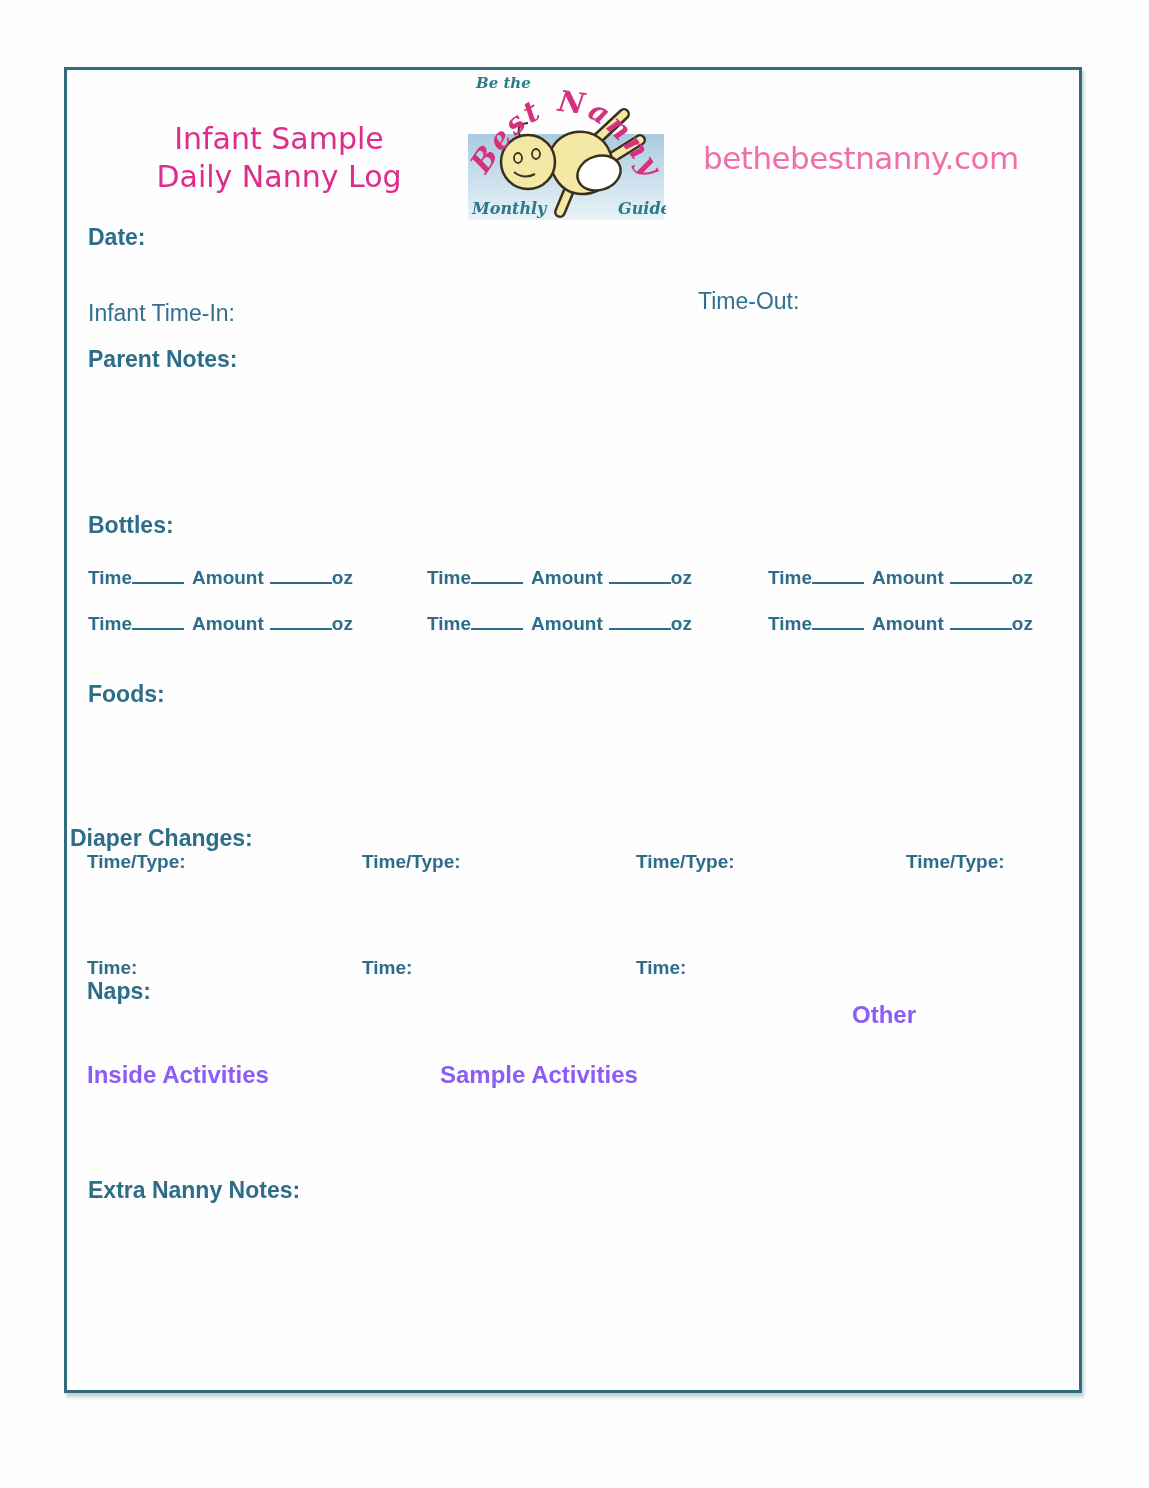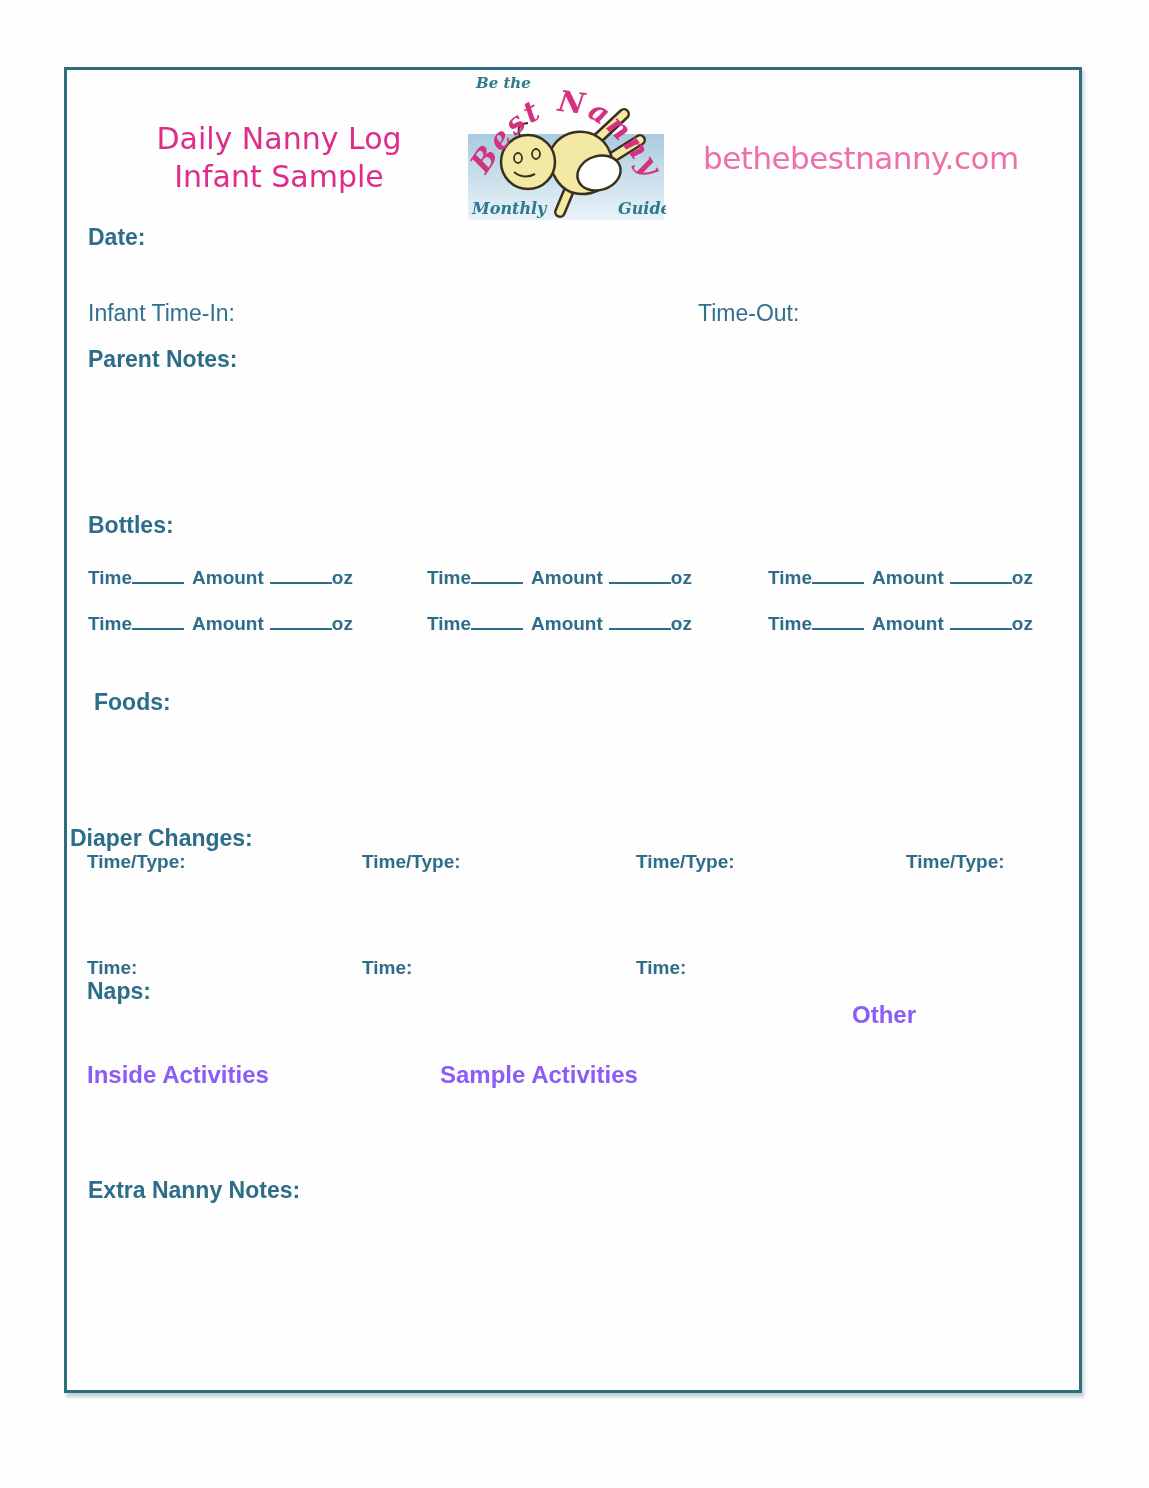--- a/index.html
+++ b/index.html
@@ -55,22 +55,22 @@
   .logo { left:466px; top:70px; }
 </style>
 </head>
 <body>
 
 <div class="page">
 
   <div class="doc-box"></div>
 
   <div class="abs title">
+    <div>Infant Sample</div>
     <div>Daily Nanny Log</div>
-    <div>Infant Sample</div>
   </div>
 
   <svg class="abs logo" width="200" height="152" viewBox="0 0 200 152" xmlns="http://www.w3.org/2000/svg">
     <defs>
       <linearGradient id="lgBlue" x1="0" y1="0" x2="0" y2="1">
         <stop offset="0" stop-color="#a9cbdf"></stop>
         <stop offset="1" stop-color="#e9f3f8"></stop>
       </linearGradient>
       <path id="arcPath" d="M 12 118 Q 100 -36 188 122" fill="none"></path>
     </defs>
@@ -97,21 +97,21 @@
     </text>
     <text x="6" y="144" font-family="DejaVu Serif, serif" font-style="italic" font-weight="bold" font-size="16" fill="#2d7a8c">Monthly</text>
     <text x="152" y="144" font-family="DejaVu Serif, serif" font-style="italic" font-weight="bold" font-size="16" fill="#2d7a8c">Guide</text>
   </svg>
 
   <div class="abs website">bethebestnanny.com</div>
 
   <div class="abs lbl-big" style="left:88px; top:224px;">Date:</div>
 
   <div class="abs lbl-reg" style="left:88px; top:300px;">Infant Time-In:</div>
-  <div class="abs lbl-reg" style="left:698px; top:300px;">Time-Out:</div>
+  <div class="abs lbl-reg" style="left:698px; top:288px;">Time-Out:</div>
 
   <div class="abs lbl-big" style="left:88px; top:346px;">Parent Notes:</div>
 
   <div class="abs lbl-big" style="left:88px; top:512px;">Bottles:</div>
 
   <div class="abs lbl-sm" style="left:88px; top:566px;">
     <span>Time</span><span class="uline w-time"></span><span>Amount</span><span class="uline w-amt"></span><span>oz</span>
   </div>
   <div class="abs lbl-sm" style="left:427px; top:566px;">
     <span>Time</span><span class="uline w-time"></span><span>Amount</span><span class="uline w-amt"></span><span>oz</span>
@@ -123,21 +123,21 @@
   <div class="abs lbl-sm" style="left:88px; top:612px;">
     <span>Time</span><span class="uline w-time"></span><span>Amount</span><span class="uline w-amt"></span><span>oz</span>
   </div>
   <div class="abs lbl-sm" style="left:427px; top:612px;">
     <span>Time</span><span class="uline w-time"></span><span>Amount</span><span class="uline w-amt"></span><span>oz</span>
   </div>
   <div class="abs lbl-sm" style="left:768px; top:612px;">
     <span>Time</span><span class="uline w-time"></span><span>Amount</span><span class="uline w-amt"></span><span>oz</span>
   </div>
 
-  <div class="abs lbl-big" style="left:94px; top:681px;margin-top:8px;">Foods:</div>
+  <div class="abs lbl-big" style="left:88px; top:681px;">Foods:</div>
 
   <div class="abs lbl-big" style="left:70px; top:825px;">Diaper Changes:</div>
   <div class="abs lbl-sm" style="left:87px; top:851px;">Time/Type:</div>
   <div class="abs lbl-sm" style="left:362px; top:851px;">Time/Type:</div>
   <div class="abs lbl-sm" style="left:636px; top:851px;">Time/Type:</div>
   <div class="abs lbl-sm" style="left:906px; top:851px;">Time/Type:</div>
 
   <div class="abs lbl-big" style="left:87px; top:978px;">Naps:</div>
   <div class="abs lbl-sm" style="left:87px; top:957px;">Time:</div>
   <div class="abs lbl-sm" style="left:362px; top:957px;">Time:</div>

